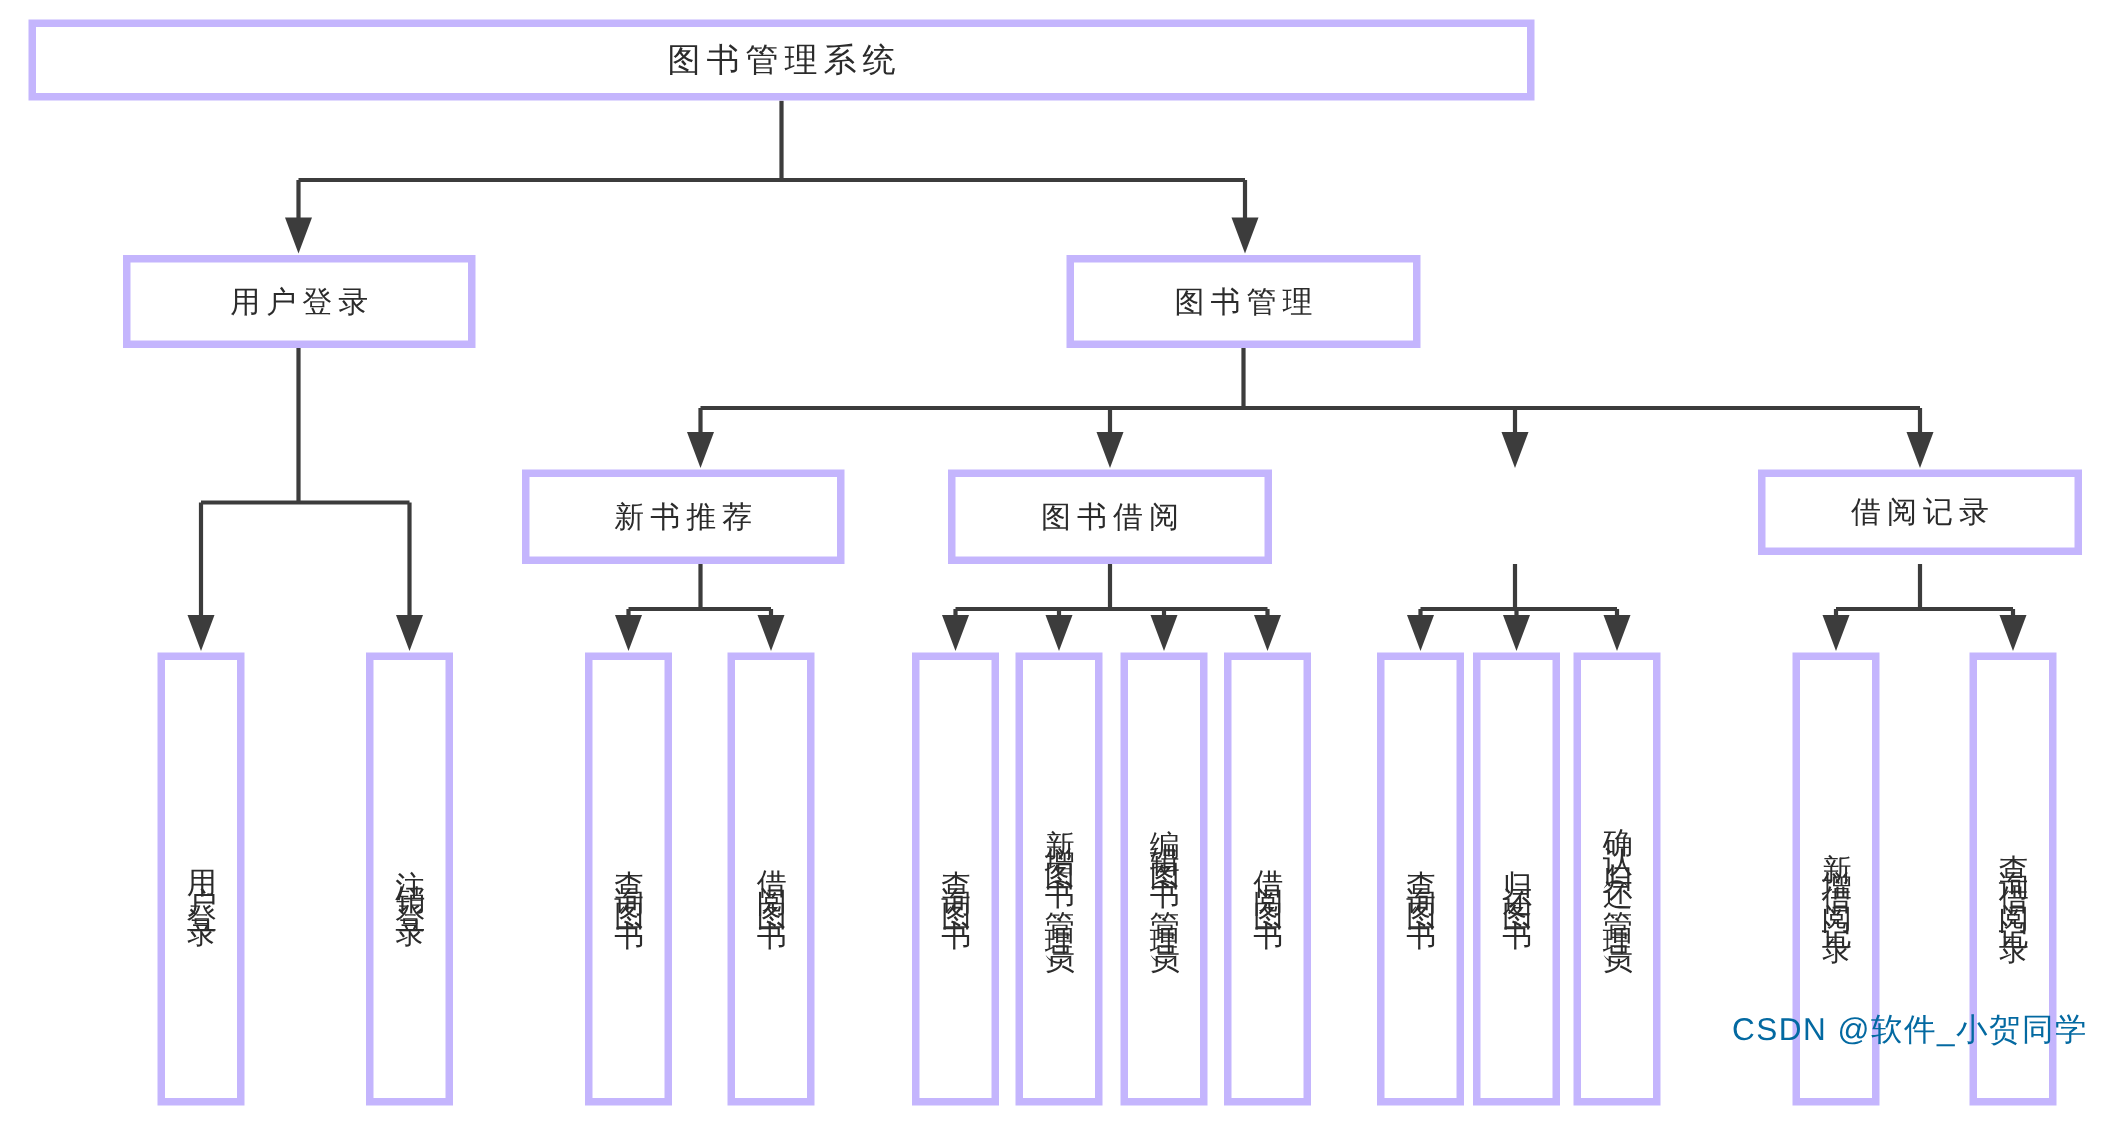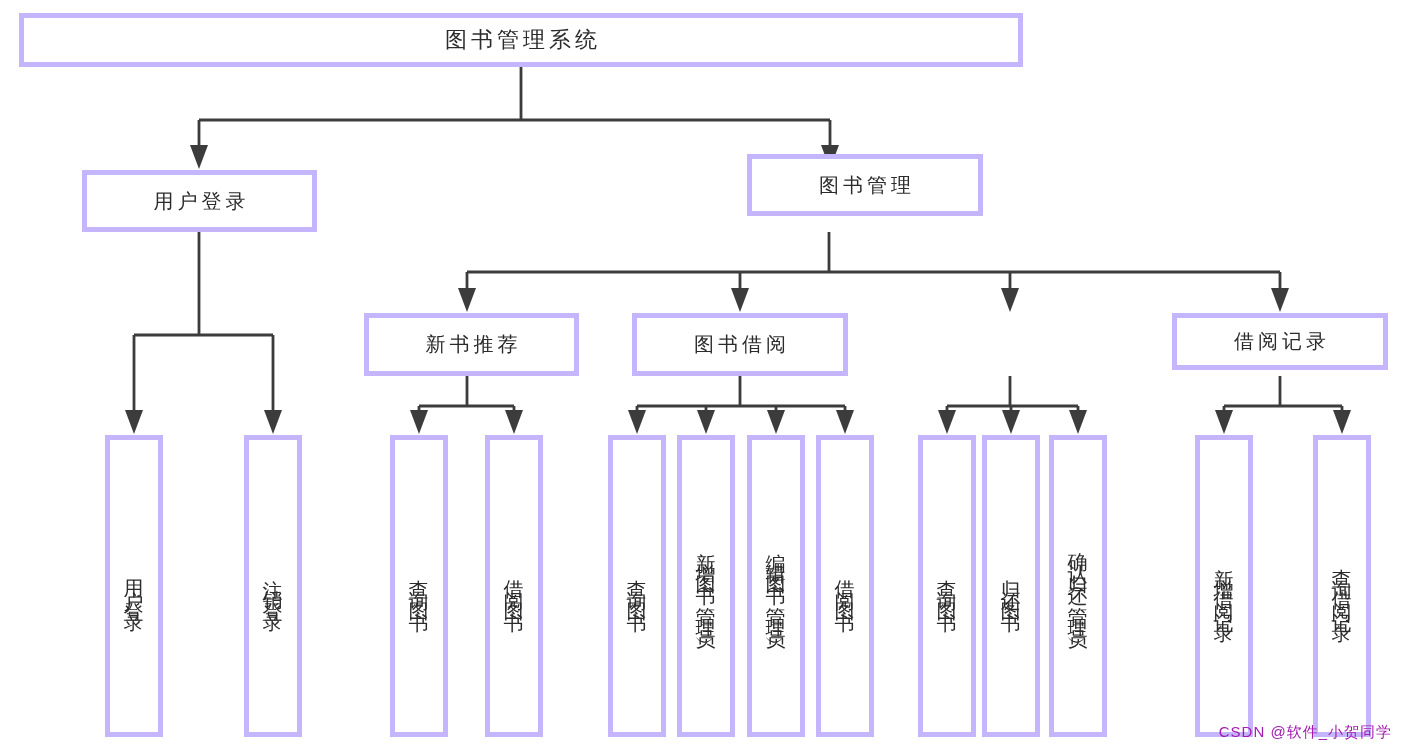--- a/index.html
+++ b/index.html
@@ -43,24 +43,24 @@
     white-space: nowrap;
   }
   .connectors {
     position: absolute;
     left: 0; top: 0;
     z-index: 1;
   }
   .watermark {
     position: absolute;
     right: 13px;
-    top: 723px;
-    font-size: 15px;
+    top: 672px;
+    font-size: 21px;
     letter-spacing: 1px;
-    color: #a21caf;
+    color: #0369a1;
     z-index: 5;
     white-space: nowrap;
   }
 </style>
 </head>
 <body>
 
 <div class="canvas">
 
   <svg class="connectors" width="1405" height="747" viewBox="0 0 1405 747">
@@ -96,25 +96,25 @@
     </g>
   </svg>
 
   <div class="node root-box" style="left:19px; top:13px; width:1004px; height:54px;">
     <span class="hlabel">图书管理系统</span>
   </div>
 
   <div class="node" style="left:82px; top:170px; width:235px; height:62px;">
     <span class="hlabel">用户登录</span>
   </div>
-  <div class="node" style="left:711px; top:154px; width:236px; height:62px;margin-left:36px;">
+  <div class="node" style="left:711px; top:170px; width:236px; height:62px;">
     <span class="hlabel">图书管理</span>
   </div>
 
-  <div class="node" style="left:364px; top:313px; width:215px; height:63px;">
+  <div class="node" style="left:348px; top:313px; width:215px; height:63px;">
     <span class="hlabel">新书推荐</span>
   </div>
   <div class="node" style="left:632px; top:313px; width:216px; height:63px;align-items:center;">
     <span class="hlabel">图书借阅</span>
   </div>
   <div class="node" style="left:1172px; top:313px; width:216px; height:57px;text-align:right;">
     <span class="hlabel">借阅记录</span>
   </div>
 
   <div class="node leaf" style="left:105px;">

